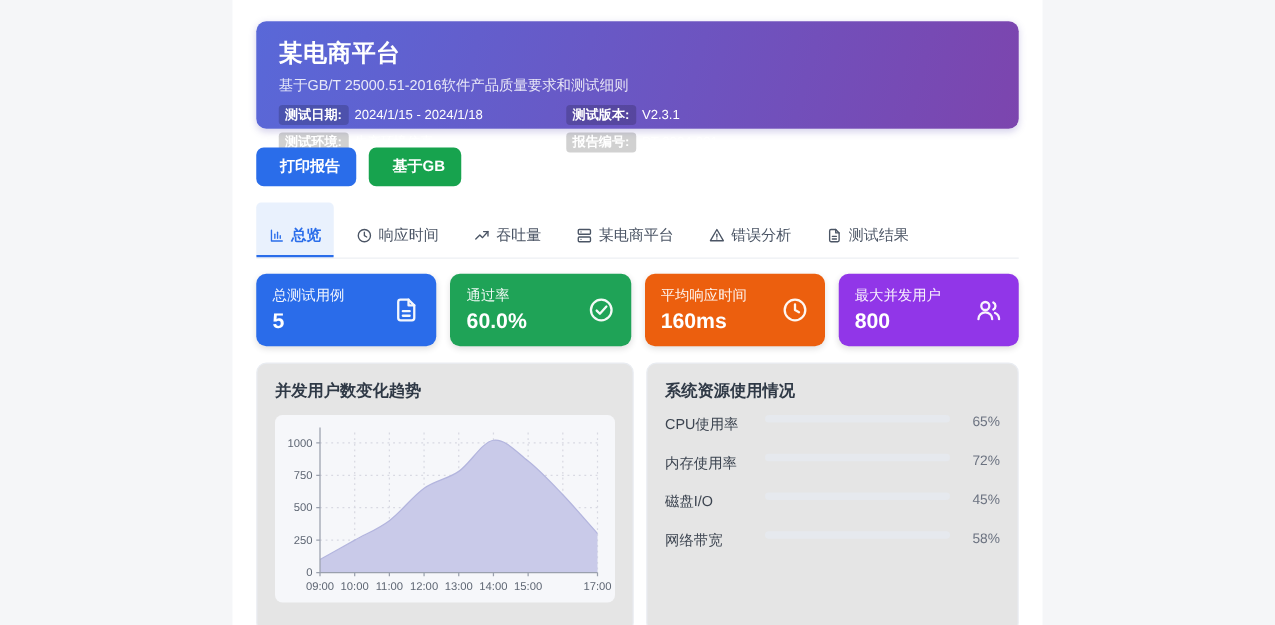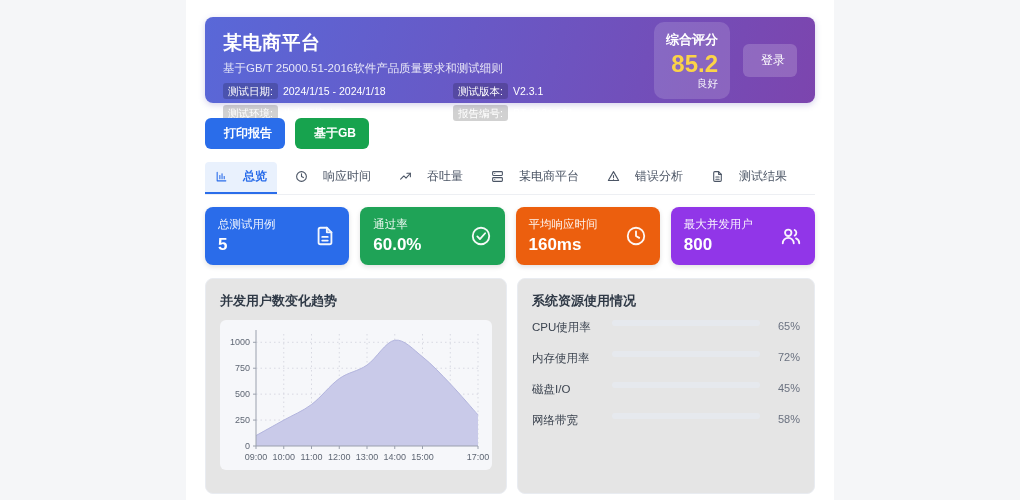--- a/index.html
+++ b/index.html
@@ -6,35 +6,35 @@
   html,body { width:1020px; height:500px; overflow:hidden; }
   body { background:#f5f6f8; font-family:"Liberation Sans","DejaVu Sans",sans-serif; }
   .content { width:648px; margin:0 auto; background:#ffffff; min-height:488px; padding:17px 19px 6px; }
 
   
   .hero { height:86px; border-radius:8px; padding:13px 18px 12px; display:flex; justify-content:space-between; color:#fff; box-shadow:0 2px 6px rgba(90,80,180,.25); }
   .hero-left h1 { font-size:19px; font-weight:bold; letter-spacing:.5px; }
   .hero-sub { font-size:11.5px; color:rgba(255,255,255,.85); margin:5px 0 9px; }
   .meta-grid { display:grid; grid-template-columns:218px auto; column-gap:12px; row-gap:8px; font-size:10.5px; }
   .meta-item { white-space:nowrap; }
-  .meta-label { background:rgba(0,0,0,.18); padding:2px 5px; border-radius:3px; font-weight:normal; margin-right:5px; }
+  .meta-label { background:rgba(0,0,0,.18); padding:2px 5px; border-radius:3px; font-weight:bold; margin-right:5px; }
   .hero-right { display:flex; align-items:center; gap:13px; }
   .score-box { background:rgba(255,255,255,.15); border-radius:10px; padding:9px 12px 8px; text-align:right; min-width:68px; }
   .score-label { font-size:13px; font-weight:bold; margin-bottom:1px; }
   .score-value { font-size:24px; font-weight:bold; line-height:1.15; }
   .score-rating { font-size:10.5px; color:rgba(255,255,255,.92); }
   .login-btn { background:rgba(255,255,255,.18); color:#fff; border:none; border-radius:6px; padding:8px 12px; font-size:12px; display:inline-flex; align-items:center; gap:6px; cursor:pointer; font-family:inherit; }
 
   
   .actions { margin-top:15px; display:flex; gap:10px; }
   .actions button { color:#fff; border:none; border-radius:6px; padding:7px 13px; font-size:12px; font-weight:bold; display:inline-flex; align-items:center; gap:6px; cursor:pointer; font-family:inherit; }
 
   
   .tabs { margin-top:13px; display:flex; gap:8px; border-bottom:1px solid #edeff3; }
-  .tab { display:inline-flex; align-items:center; gap:15px; font-size:12px; color:#4b5565; padding:6px 10px 7px; cursor:pointer; border-bottom:2px solid transparent; }
+  .tab { display:inline-flex; align-items:center; gap:5px; font-size:12px; color:#4b5565; padding:18px 10px 7px; cursor:pointer; border-bottom:2px solid transparent; }
   .tab.active { color:#2a6dea; background:#e9f1fd; border-bottom:2px solid #2a6dea; border-radius:4px 4px 0 0; font-weight:bold; }
   .tab .icn { display:inline-flex; }
 
   
   .stat-cards { margin-top:12px; display:grid; grid-template-columns:repeat(4,1fr); gap:11px; }
   .stat-card { border-radius:8px; padding:10px 13px; color:#fff; height:58px; display:flex; justify-content:space-between; align-items:center; box-shadow:0 2px 5px rgba(0,0,0,.12); }
   .stat-label { font-size:11.5px; opacity:.93; margin-bottom:3px; }
   .stat-value { font-size:17px; font-weight:bold; }
   .stat-icon { opacity:.95; display:flex; }
 
@@ -61,31 +61,20 @@
   <header class="hero" id="hero" style="background: linear-gradient(105deg, rgb(89, 104, 216) 0%, rgb(124, 69, 174) 100%);">
     <div class="hero-left">
       <h1>某电商平台</h1>
       <div class="hero-sub">基于GB/T 25000.51-2016软件产品质量要求和测试细则</div>
       <div class="meta-grid" id="meta-grid">
           <div class="meta-item"><span class="meta-label">测试日期:</span><span>2024/1/15 - 2024/1/18</span></div>
           <div class="meta-item"><span class="meta-label">测试版本:</span><span>V2.3.1</span></div>
           <div class="meta-item"><span class="meta-label">测试环境:</span><span>生产环境仿真</span></div>
           <div class="meta-item"><span class="meta-label">报告编号:</span><span>PT-2024-001</span></div>
         </div>
-    </div>
-    <div class="hero-right">
-      <div class="score-box">
-        <div class="score-label">综合评分</div>
-        <div class="score-value" id="score-value" style="color: rgb(251, 211, 72);">85.2</div>
-        <div class="score-rating">良好</div>
-      </div>
-      <button class="login-btn">
-        <span class="icn"></span>
-        <span>登录</span>
-      </button>
     </div>
   </header>
 
   <div class="actions">
     <button id="print-btn" style="background: rgb(42, 109, 234);">
       <span class="icn"></span>
       <span>打印报告</span>
     </button>
     <button id="export-btn" style="background: rgb(23, 163, 78);">
       <span class="icn"></span>

